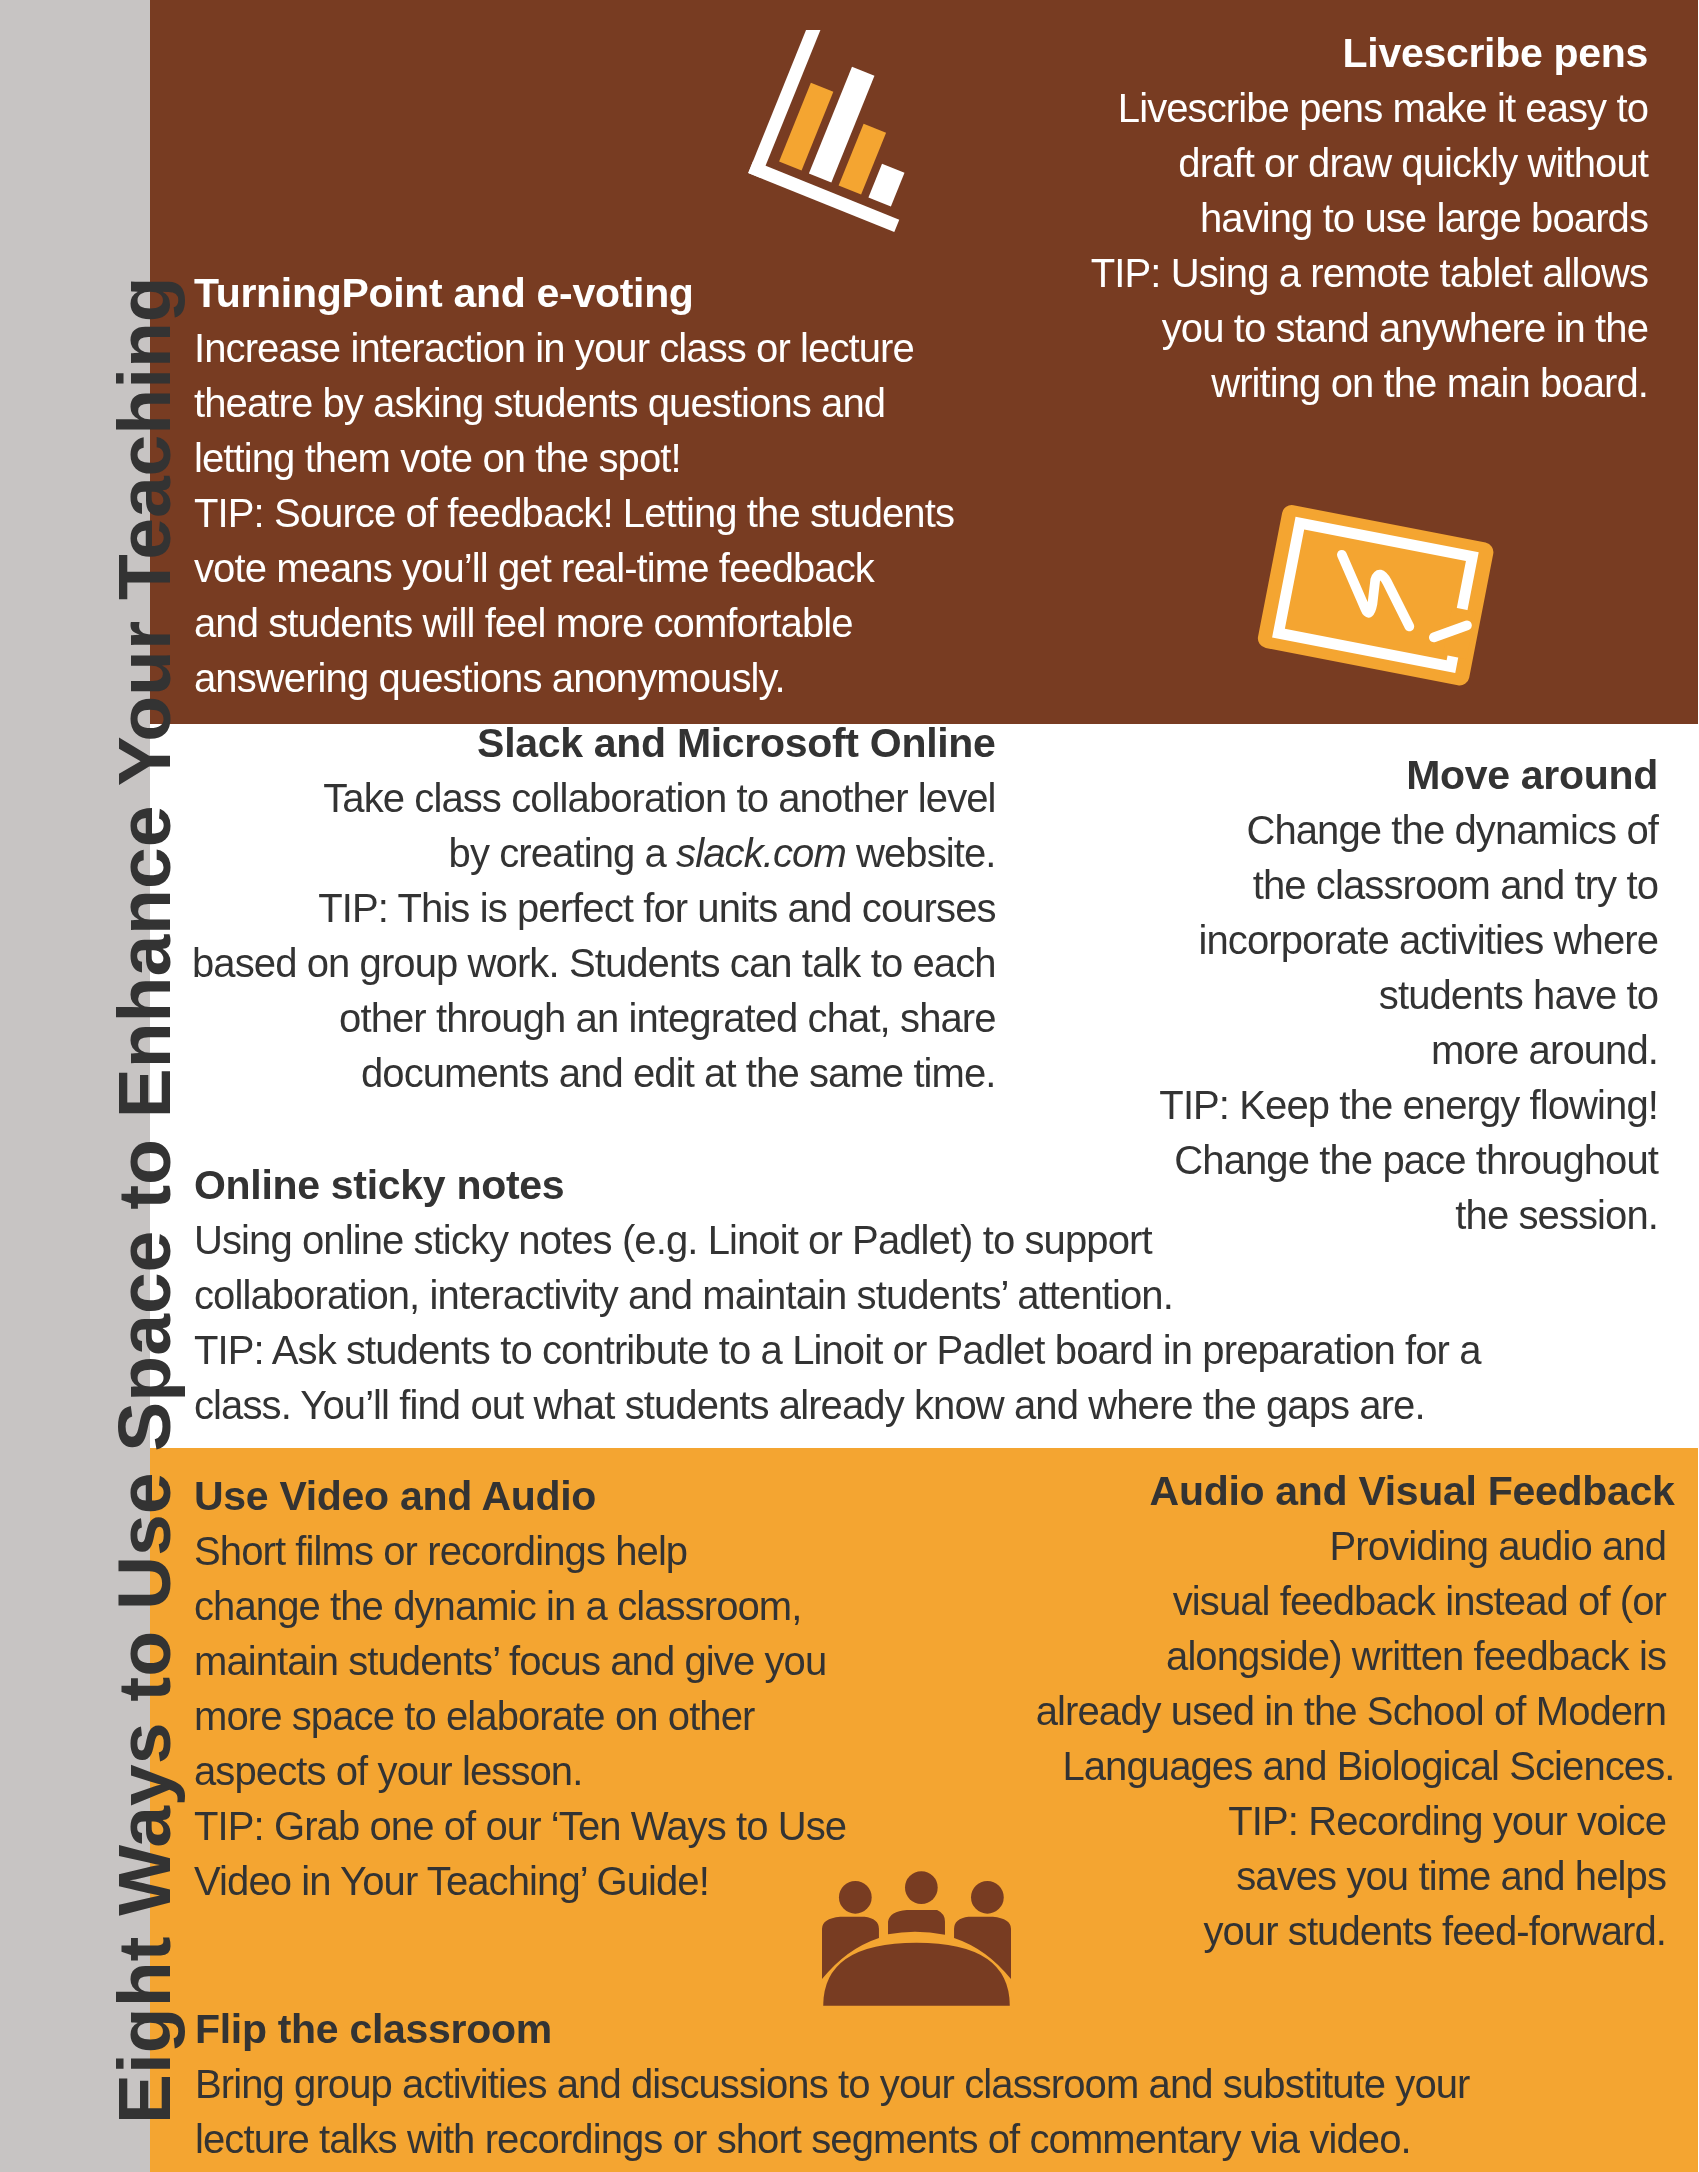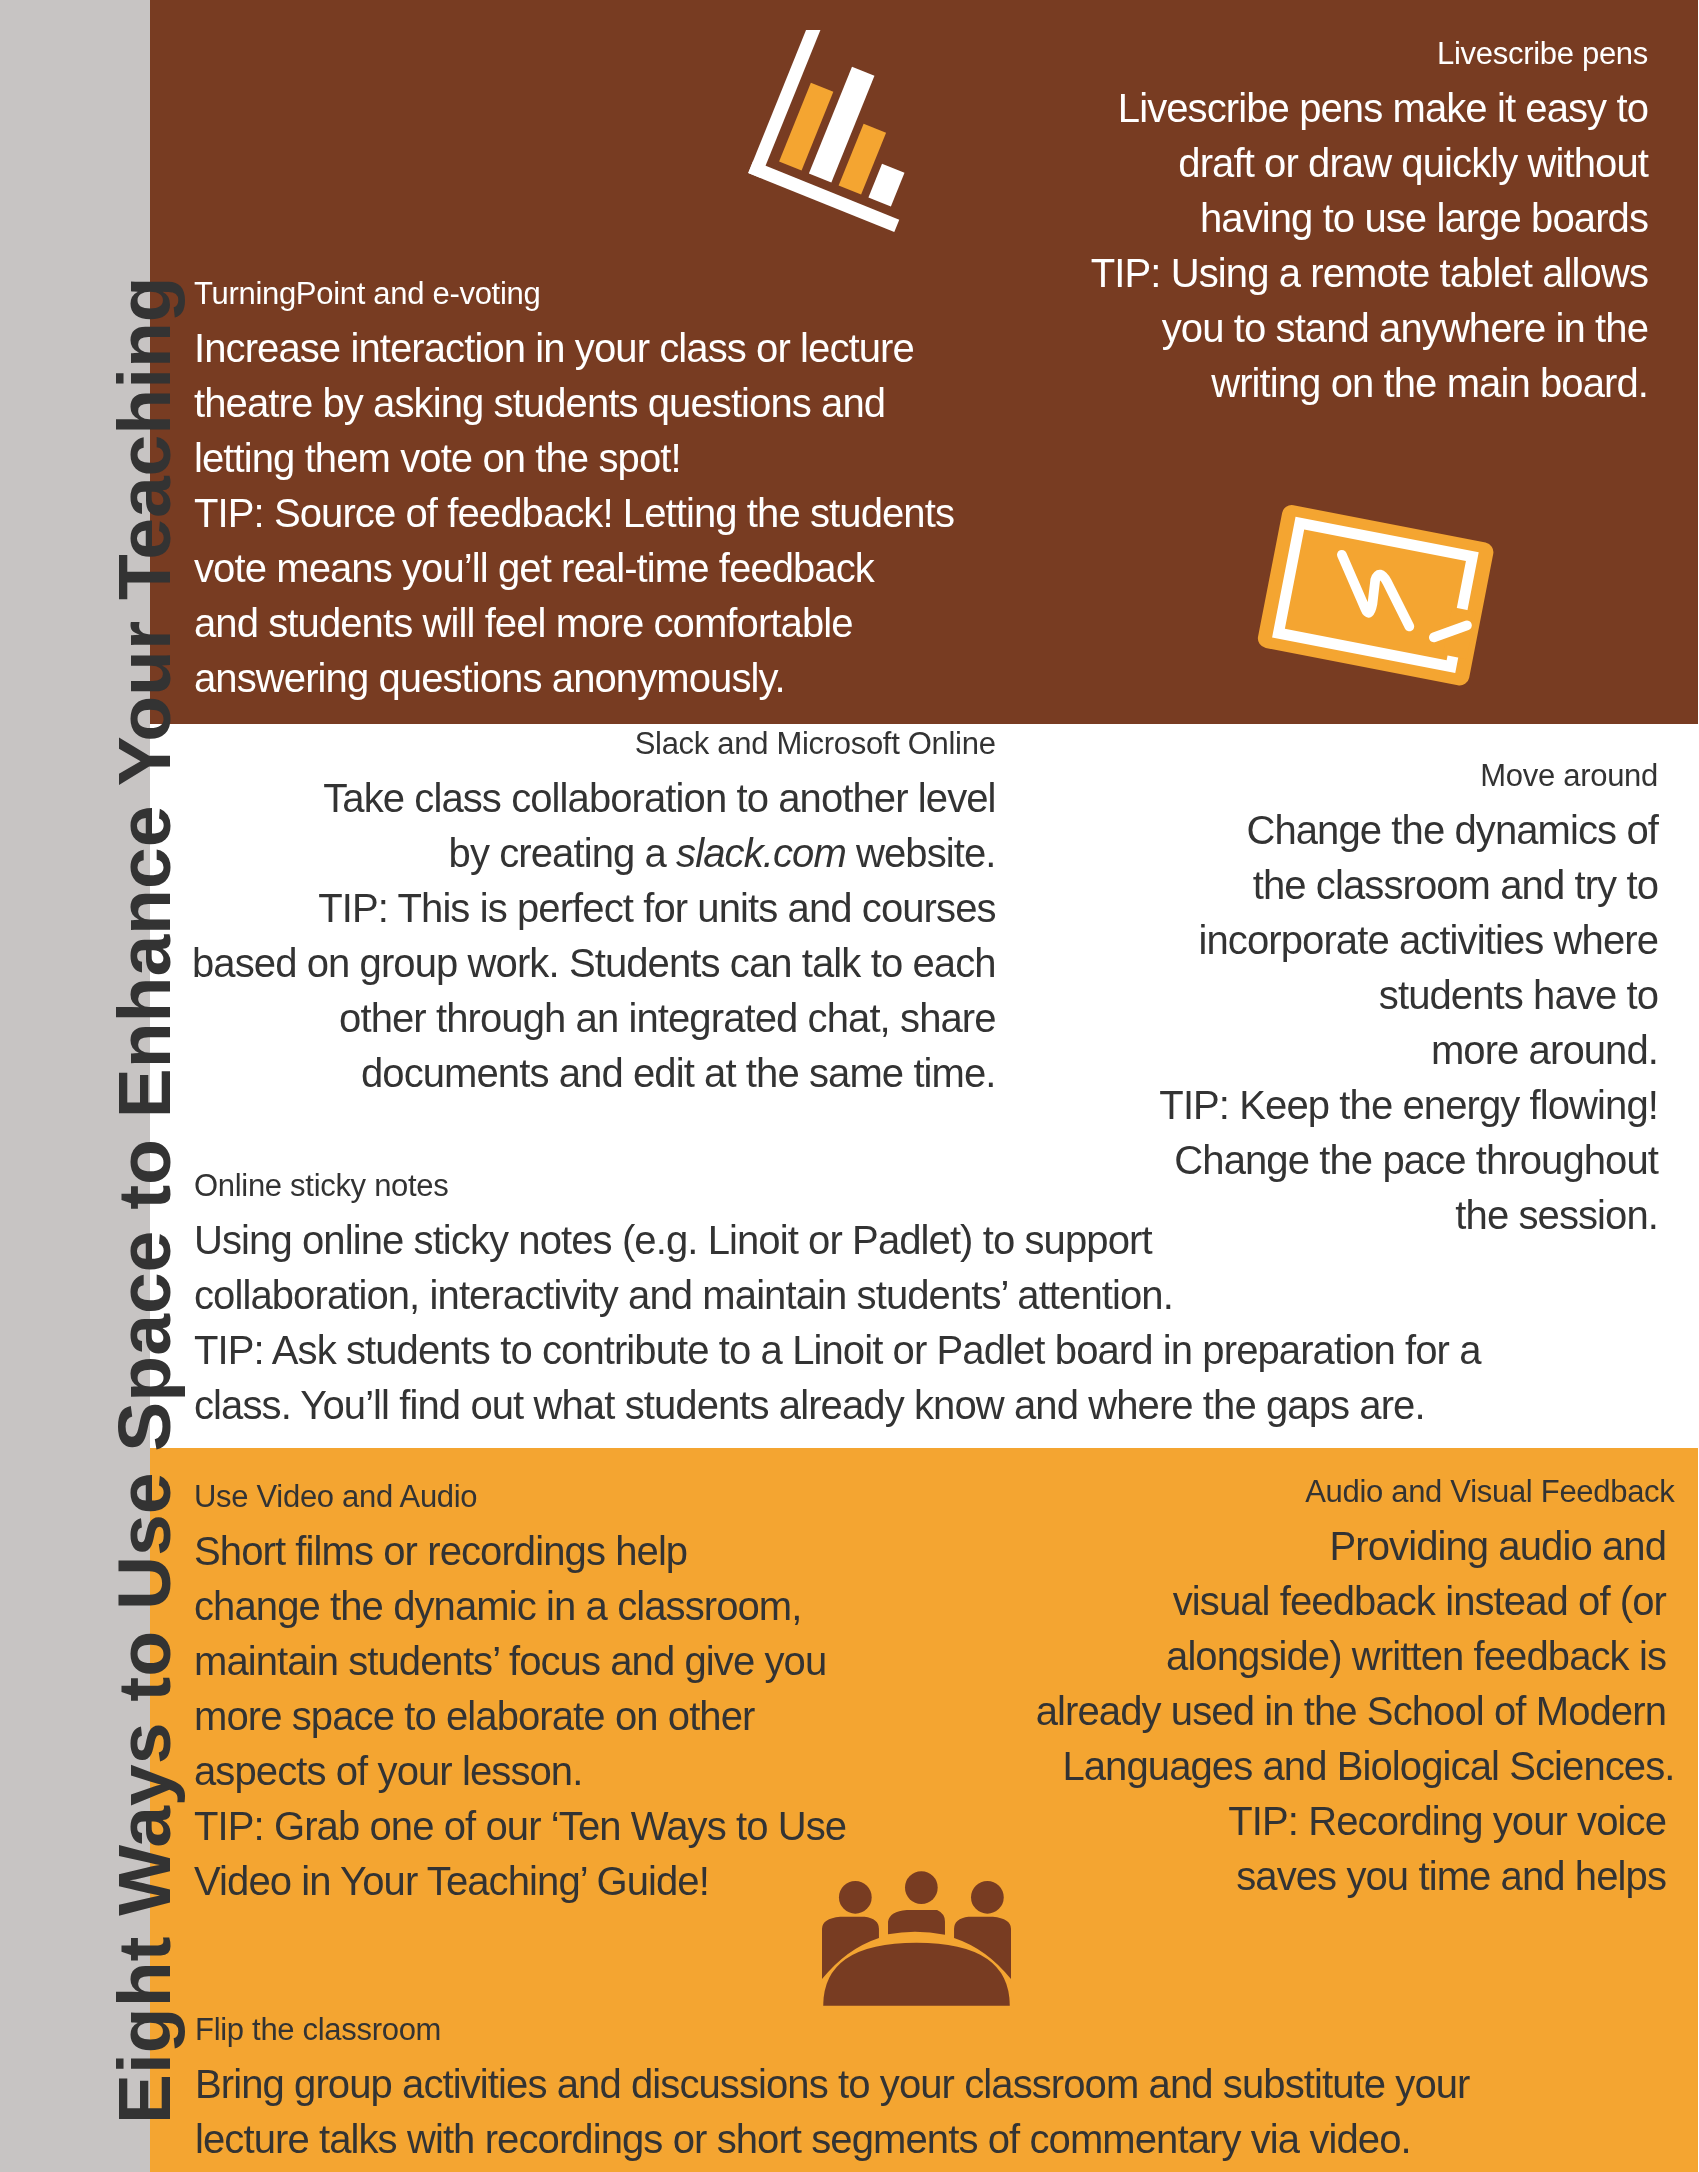--- a/index.html
+++ b/index.html
@@ -22,21 +22,21 @@
     letter-spacing:0px; line-height:1;
   }
   .panel { position:absolute; left:150px; width:1548px; }
   .panel-brown { top:0; height:724px; background:#783c22; }
   .panel-white { top:724px; height:724px; background:#ffffff; }
   .panel-orange { top:1448px; height:724px; background:#f4a531; }
   .right-strip { position:absolute; right:0; top:0; width:1.2px; height:2172px; background:#ffffff; }
 
   .block { position:absolute; }
   .block h2 {
-    margin:0; font-weight:normal; font-size:31px; line-height:55px; letter-spacing:-0.3px;
+    margin:0; font-weight:bold; font-size:41px; line-height:55px; letter-spacing:-0.3px;
   }
   .block p { margin:0; }
   .block .line {
     display:block; font-size:40px; line-height:55px; white-space:nowrap;
     font-weight:normal; letter-spacing:-0.9px;
   }
   .light { color:#ffffff; }
   .dark { color:#333333; }
   .right { text-align:right; }
   em { font-style:italic; }
@@ -166,20 +166,21 @@
 <div class="block dark right" style="right:25.5px; top:1464px;">
   <h2>Audio and Visual Feedback</h2>
   <p style="padding-right:8.5px;">
     <span class="line">Providing audio and</span>
     <span class="line">visual feedback instead of (or</span>
     <span class="line">alongside) written feedback is</span>
     <span class="line">already used in the School of Modern</span>
     <span class="line" style="margin-right:-8.5px;">Languages and Biological Sciences.</span>
     <span class="line">TIP: Recording your voice</span>
     <span class="line">saves you time and helps</span>
+    <span class="line">your students feed-forward.</span>
   </p>
 </div>
 
 <div class="block dark" style="left:195px; top:1974px;margin-top:28px;">
   <h2>Flip the classroom</h2>
   <p>
     <span class="line">Bring group activities and discussions to your classroom and substitute your</span>
     <span class="line">lecture talks with recordings or short segments of commentary via video.</span>
   </p>
 </div>

